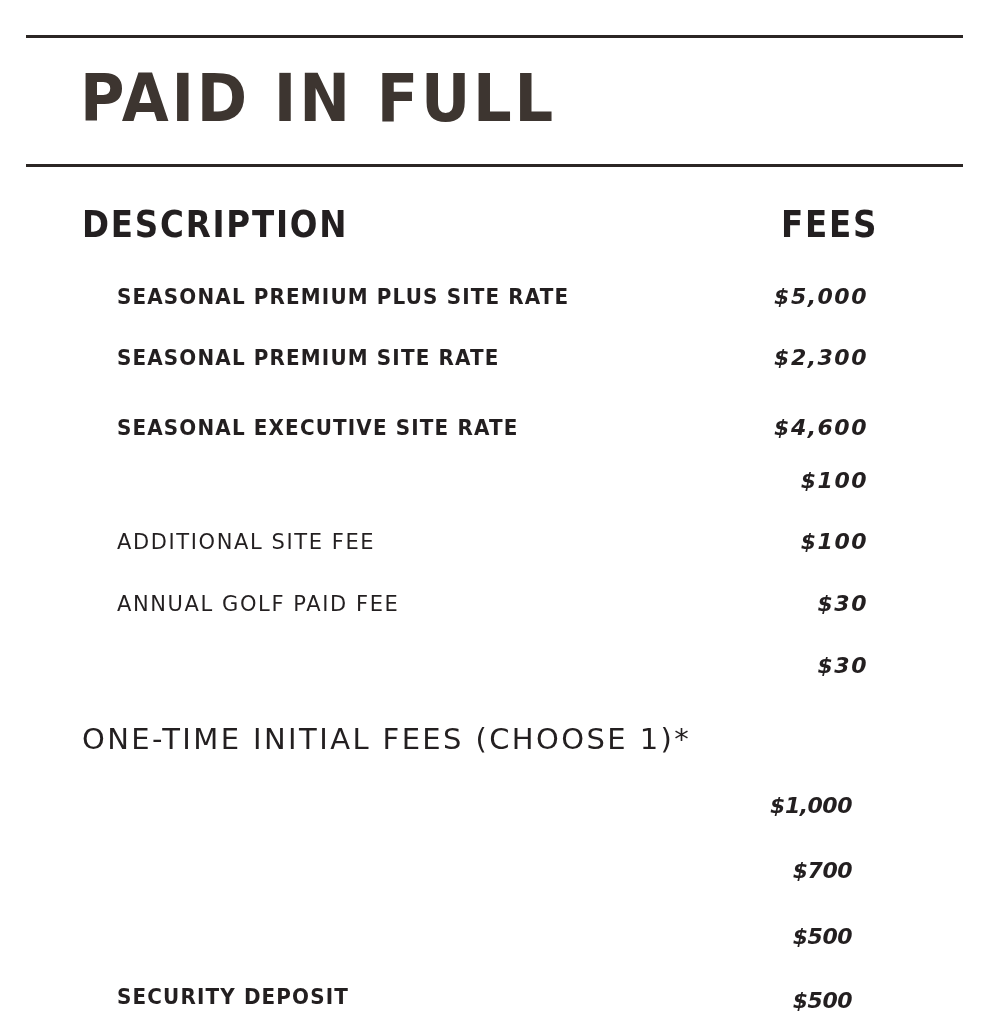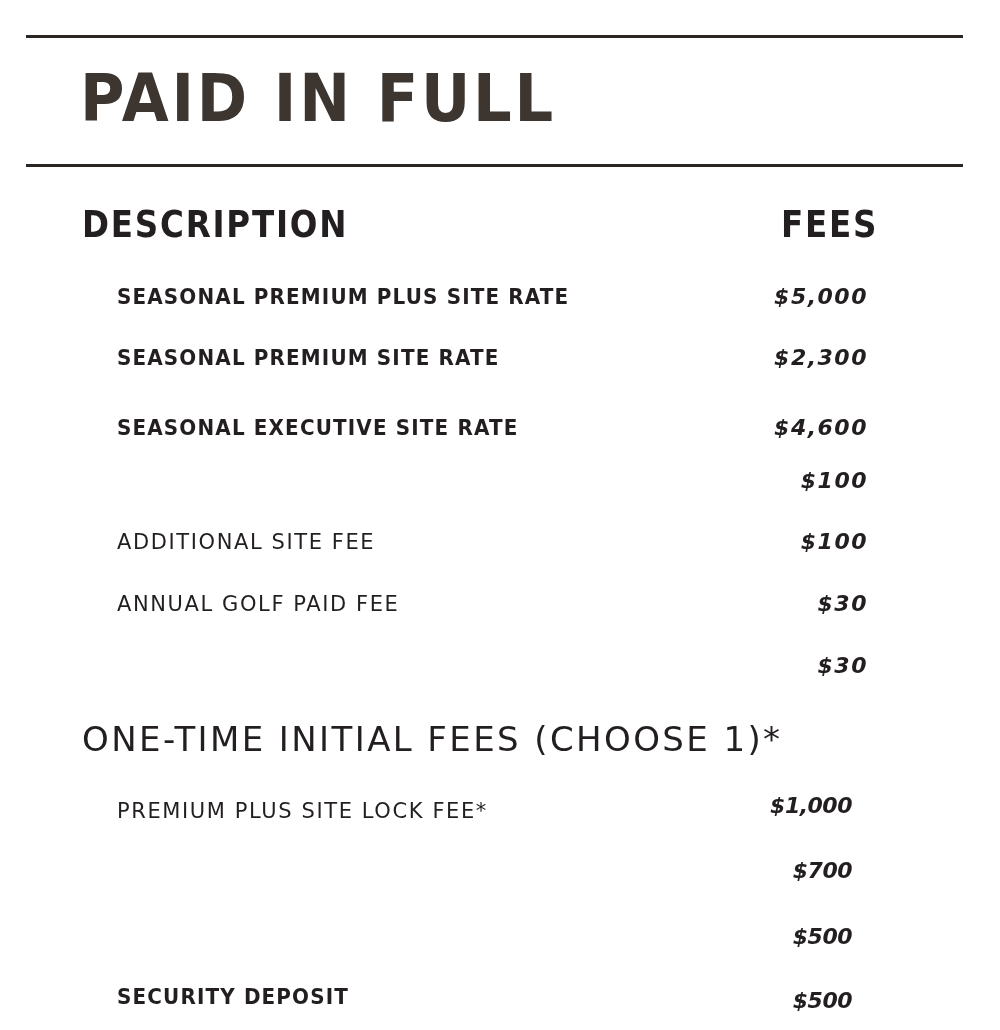--- a/index.html
+++ b/index.html
@@ -15,21 +15,21 @@
            line-height: 1; color: #231f20; transform: scaleX(0.88); transform-origin: left center; }
     .hdr.desc { left: 82px; }
     .hdr.fees { left: 781px; }
     .row { position: absolute; left: 0; width: 1000px; height: 30px; }
     .row .label { position: absolute; left: 117px; font-size: 21px; letter-spacing: 1.6px;
                   line-height: 30px; white-space: nowrap; color: #231f20; }
     .row .label.bold { font-weight: bold; letter-spacing: 1.2px; transform: scaleX(0.95); transform-origin: left center; }
     .row .amount { position: absolute; right: 132px; font-size: 22px; letter-spacing: 1.5px;
                    line-height: 30px; font-weight: bold; white-space: nowrap; font-style: italic; }
     .row .amount.tight { letter-spacing: -0.5px; right: 148px; }
-    .section { position: absolute; left: 82px; top: 722px; font-size: 34px; letter-spacing: 2.4px;
+    .section { position: absolute; left: 82px; top: 722px; font-size: 29px; letter-spacing: 2.4px;
                line-height: 34px; white-space: nowrap; color: #231f20; }
   </style>
 </head>
 <body>
 
 <div class="rule top"></div>
 <div class="title">PAID IN FULL</div>
 <div class="rule mid"></div>
 
 <div class="hdr desc">DESCRIPTION</div>
@@ -58,21 +58,20 @@
   <span class="label">ANNUAL GOLF PAID FEE</span>
   <span class="amount">$30</span>
 </div>
 <div class="row" style="top:651px">
   <span class="amount">$30</span>
 </div>
 
 <div class="section">ONE-TIME INITIAL FEES (CHOOSE 1)*</div>
 
 <div class="row" style="top:796px">
-  <span class="label">PREMIUM PLUS SITE LOCK FEE*</span>
   <span class="amount tight" style="top:-5px">$1,000</span>
 </div>
 <div class="row" style="top:859px">
   <span class="amount tight" style="top:-3px">$700</span>
 </div>
 <div class="row" style="top:921px">
   <span class="amount tight" style="top:1px">$500</span>
 </div>
 <div class="row" style="top:982px">
   <span class="label bold">SECURITY DEPOSIT</span>

